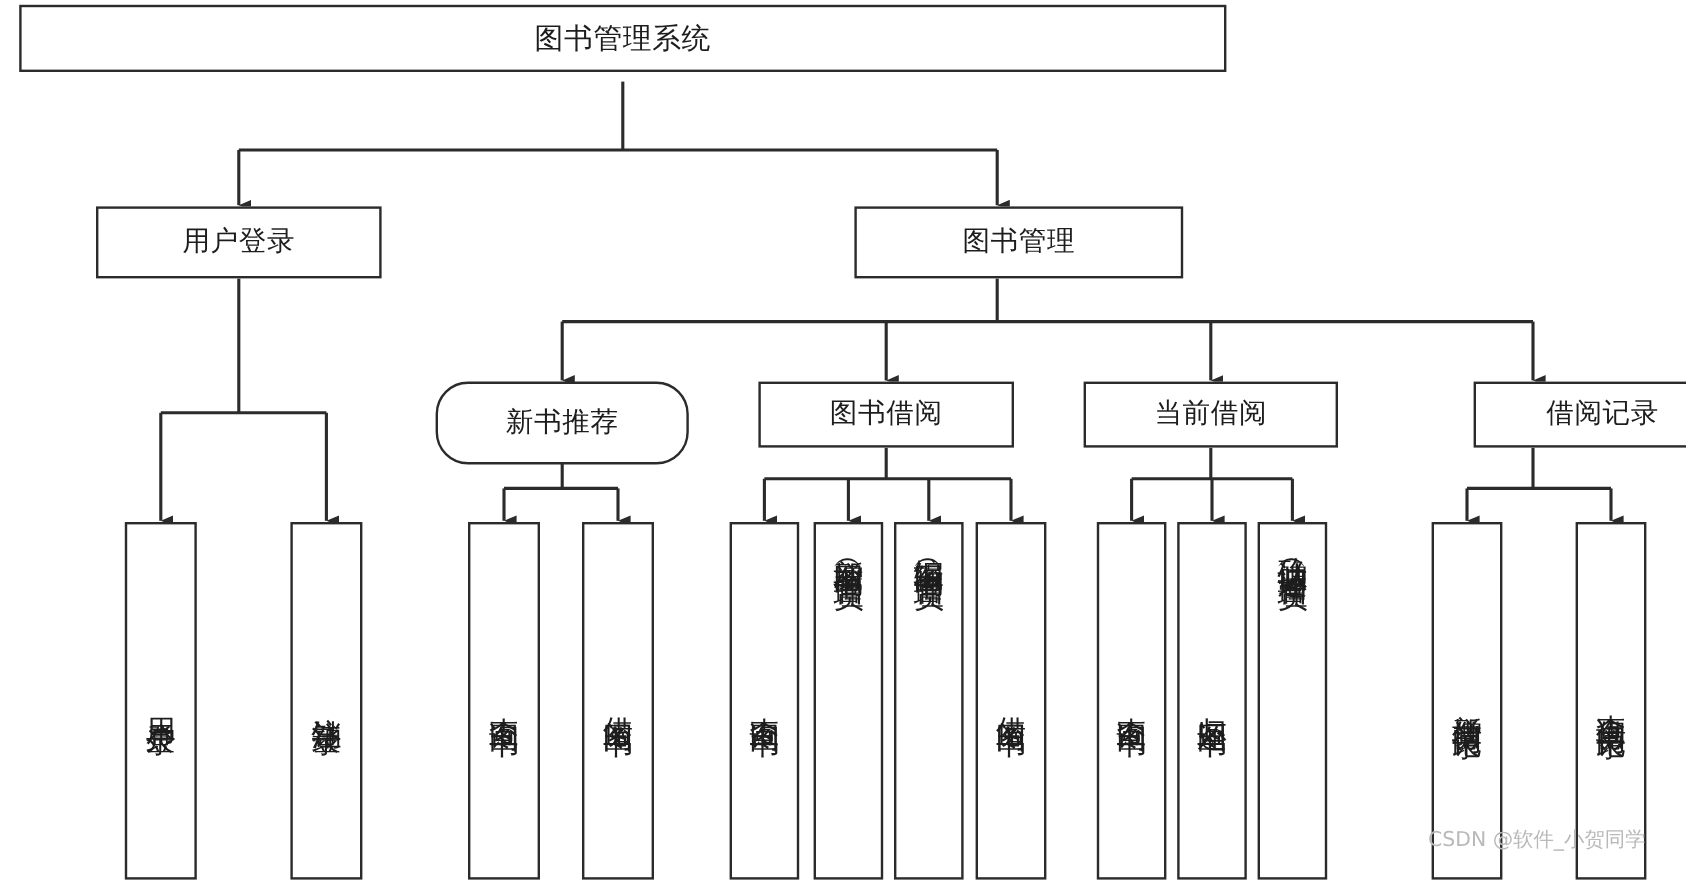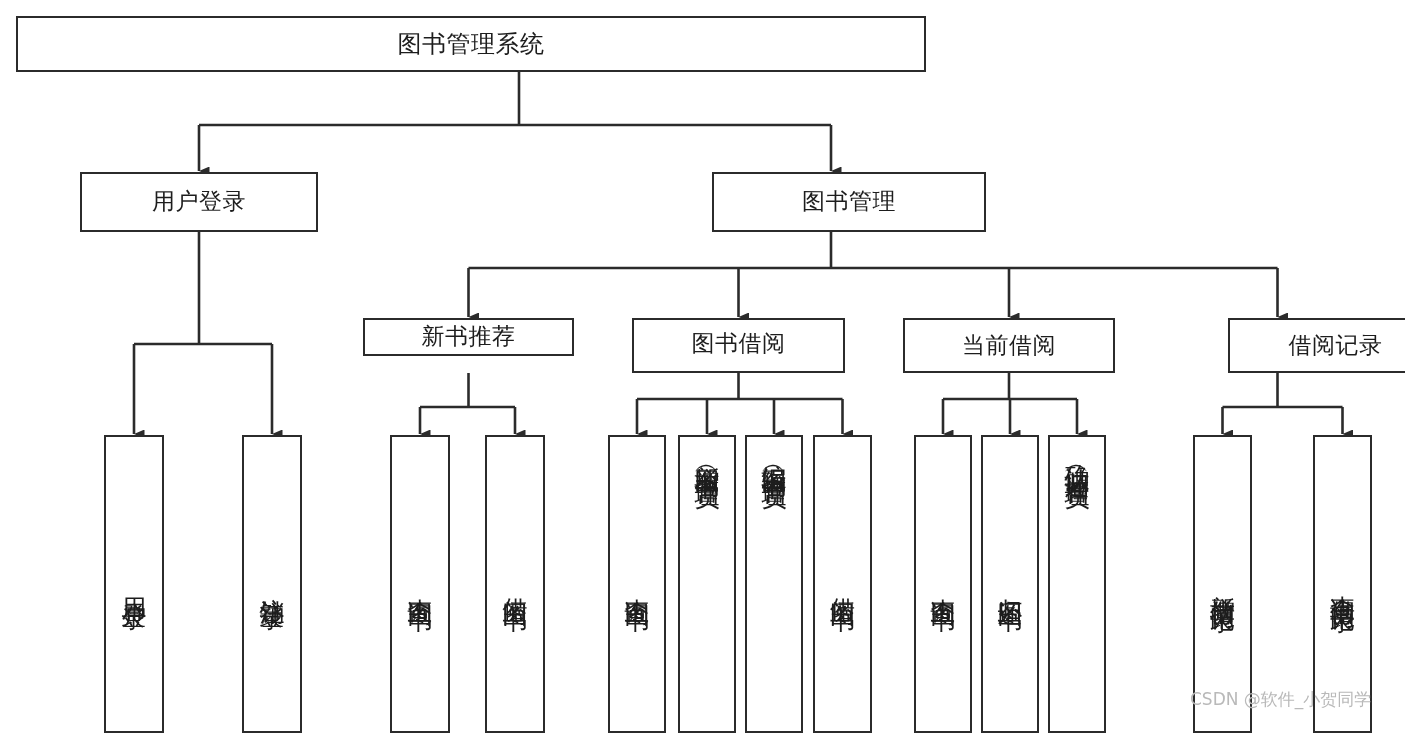--- a/index.html
+++ b/index.html
@@ -112,35 +112,35 @@
         <line x1="943" y1="399" x2="943" y2="434" marker-end="url(#arrowhead)"></line>
         <line x1="1010" y1="399" x2="1010" y2="434" marker-end="url(#arrowhead)"></line>
         <line x1="1077" y1="399" x2="1077" y2="434" marker-end="url(#arrowhead)"></line>
         <line x1="1277.5" y1="373" x2="1277.5" y2="407"></line>
         <line x1="1222.5" y1="407" x2="1342.5" y2="407"></line>
         <line x1="1222.5" y1="407" x2="1222.5" y2="434" marker-end="url(#arrowhead)"></line>
         <line x1="1342.5" y1="407" x2="1342.5" y2="434" marker-end="url(#arrowhead)"></line>
       </g>
   </svg>
 
-  <div class="node-box node-horizontal node-root" style="left: 16px; top: 16px; width: 910px; height: 56px;">
+  <div class="node-box node-horizontal node-root" style="left: 16px; top: 4px; width: 1006px; height: 56px;">
     <span class="node-label">图书管理系统</span>
   </div>
 
   <div class="node-box node-horizontal" style="left: 80px; top: 172px; width: 238px; height: 60px;">
     <span class="node-label">用户登录</span>
   </div>
   <div class="node-box node-horizontal" style="left: 712px; top: 172px; width: 274px; height: 60px;">
     <span class="node-label">图书管理</span>
   </div>
 
-  <div class="node-box node-horizontal" style="left: 363px; top: 318px; width: 211px; height: 38px;">
+  <div class="node-box node-horizontal" style="left: 363px; top: 318px; width: 211px; height: 69px; border-radius: 27px;">
     <span class="node-label">新书推荐</span>
   </div>
-  <div class="node-box node-horizontal" style="left: 632px; top: 318px; width: 213px; height: 55px; font-family: Liberation Mono, monospace;">
+  <div class="node-box node-horizontal" style="left: 632px; top: 318px; width: 213px; height: 55px;">
     <span class="node-label">图书借阅</span>
   </div>
   <div class="node-box node-horizontal" style="left: 903px; top: 318px; width: 212px; height: 55px;">
     <span class="node-label">当前借阅</span>
   </div>
   <div class="node-box node-horizontal" style="left: 1228px; top: 318px; width: 215px; height: 55px;">
     <span class="node-label">借阅记录</span>
   </div>
 
   <div class="node-box node-vertical v-center" style="left: 104px; top: 435px; width: 60px; height: 298px;">

